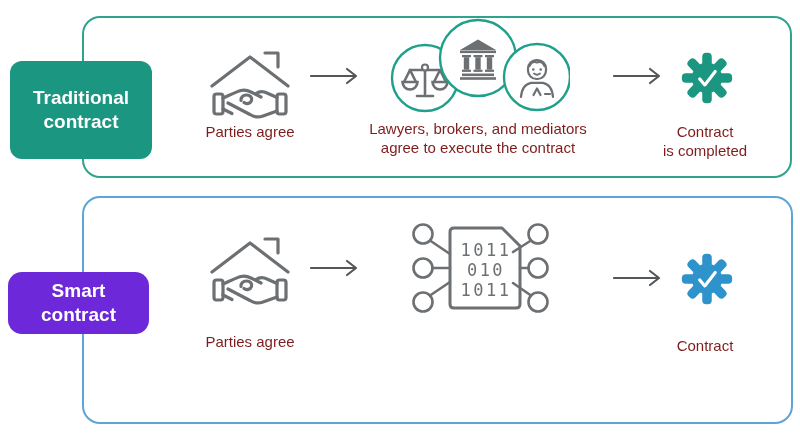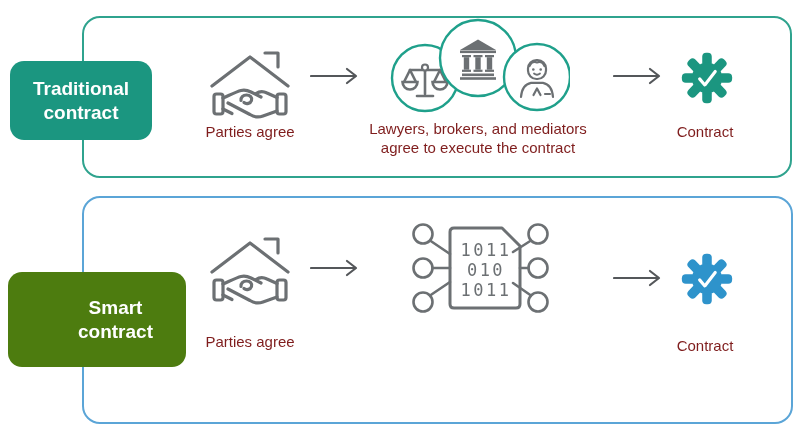--- a/index.html
+++ b/index.html
@@ -31,22 +31,22 @@
     color: #ffffff;
     font-weight: bold;
     font-size: 19px;
     line-height: 24px;
     text-align: center;
     display: flex;
     flex-direction: column;
     justify-content: center;
     z-index: 3;
   }
-  .row-label.traditional { left: 10px; top: 61px; width: 142px; height: 79px; background: #1B9680; }
-  .row-label.smart { left: 8px; top: 272px; width: 141px; height: 95px; background: #4d7c0f; padding-left: 37px; }
+  .row-label.traditional { left: 10px; top: 61px; width: 142px; height: 98px; background: #1B9680; border-radius: 12px; }
+  .row-label.smart { left: 8px; top: 272px; width: 141px; height: 62px; background: #6d28d9; }
   .caption {
     position: absolute;
     font-size: 15px;
     line-height: 19px;
     color: #7f1d1d;
     text-align: center;
   }
   .caption span { display: block; }
   .icon-abs { position: absolute; }
   svg { display: block; }
@@ -161,20 +161,21 @@
         <rect x="-5.5" y="-29" width="11" height="16" rx="4.5" transform="rotate(225)"></rect>
         <rect x="-5.5" y="-29" width="11" height="16" rx="4.5" transform="rotate(270)"></rect>
         <rect x="-5.5" y="-29" width="11" height="16" rx="4.5" transform="rotate(315)"></rect>
         <circle cx="0" cy="0" r="17.5"></circle>
       </g>
       <path d="M-8.5 1 L-2.5 8 L9.5 -7.5" fill="none" stroke="#ffffff" stroke-width="3.6" stroke-linecap="round" stroke-linejoin="round"></path>
     </svg>
   </div>
   <div class="caption" style="left:645px; top:122px; width:120px;">
     <span>Contract</span>
+    <span>is completed</span>
   </div>
 
   <div class="panel smart"></div>
 
   <div class="row-label smart">
     <span>Smart</span>
     <span>contract</span>
   </div>
 
   <div class="icon-abs" style="left:204px; top:228px;">

